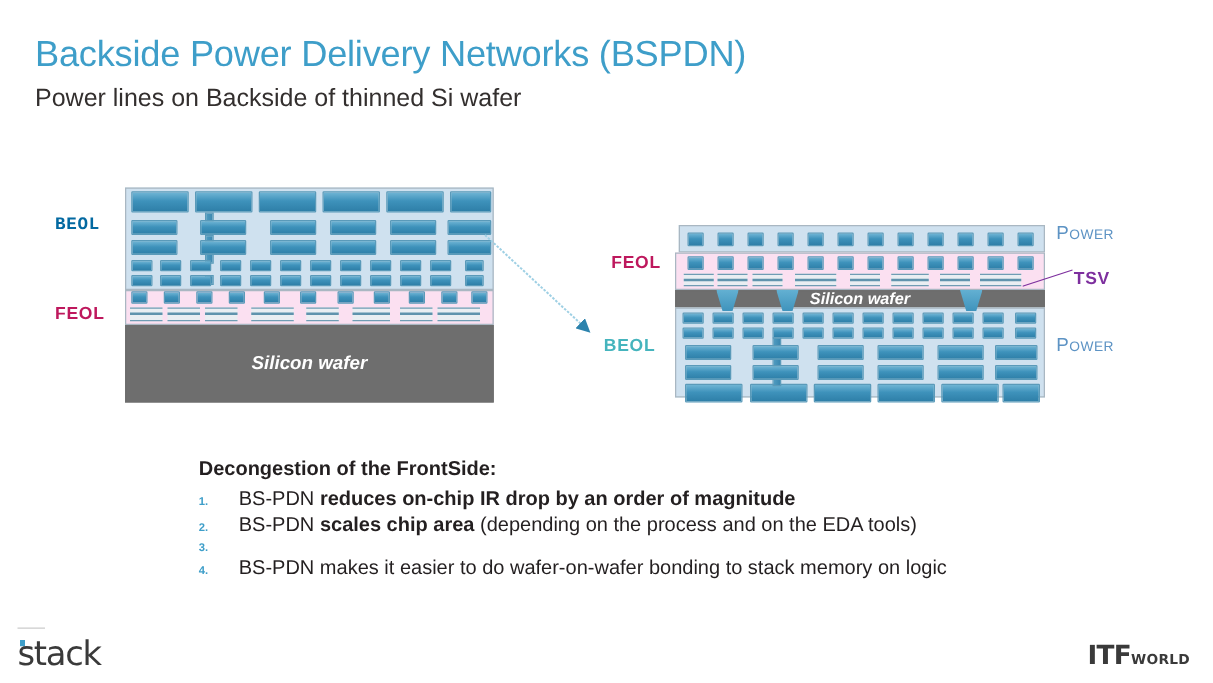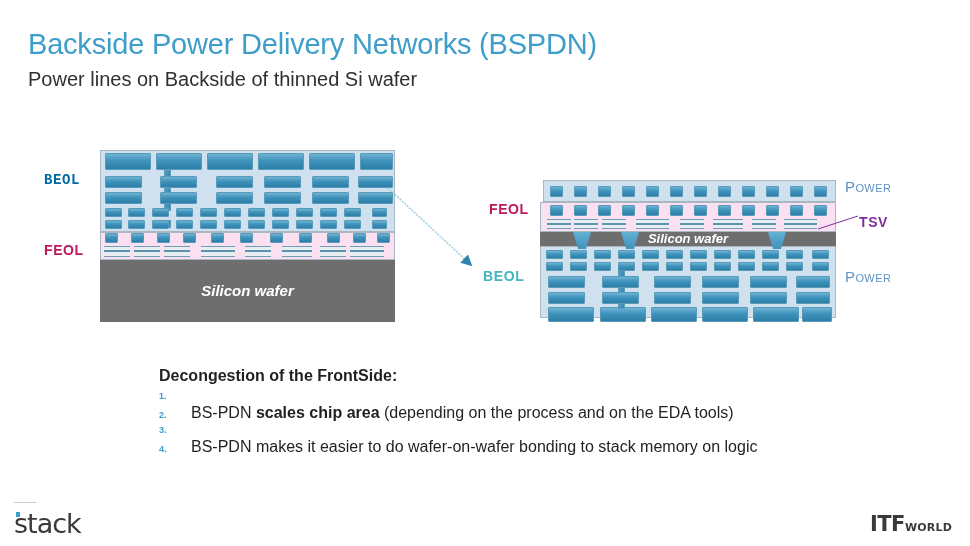--- a/index.html
+++ b/index.html
@@ -381,20 +381,21 @@
 
 <svg id="tsv-leader" width="45" height="20">
   <line x1="0" y1="17" x2="40" y2="4" stroke="#7d2f9e" stroke-width="1"></line>
 </svg>
 
 <div id="bullets-block">
   <div id="bullets-heading">Decongestion of the FrontSide:</div>
 
   <div class="bullet-row">
     <span class="bullet-num">1.</span>
+    <span class="bullet-text"><span>BS-PDN </span><b>reduces on-chip IR drop by an order of magnitude</b><span></span></span>
   </div>
   <div class="bullet-row">
     <span class="bullet-num">2.</span>
     <span class="bullet-text"><span>BS-PDN </span><b>scales chip area</b><span> (depending on the process and on the EDA tools)</span></span>
   </div>
   <div class="bullet-row">
     <span class="bullet-num">3.</span>
   </div>
   <div class="bullet-row">
     <span class="bullet-num">4.</span>

